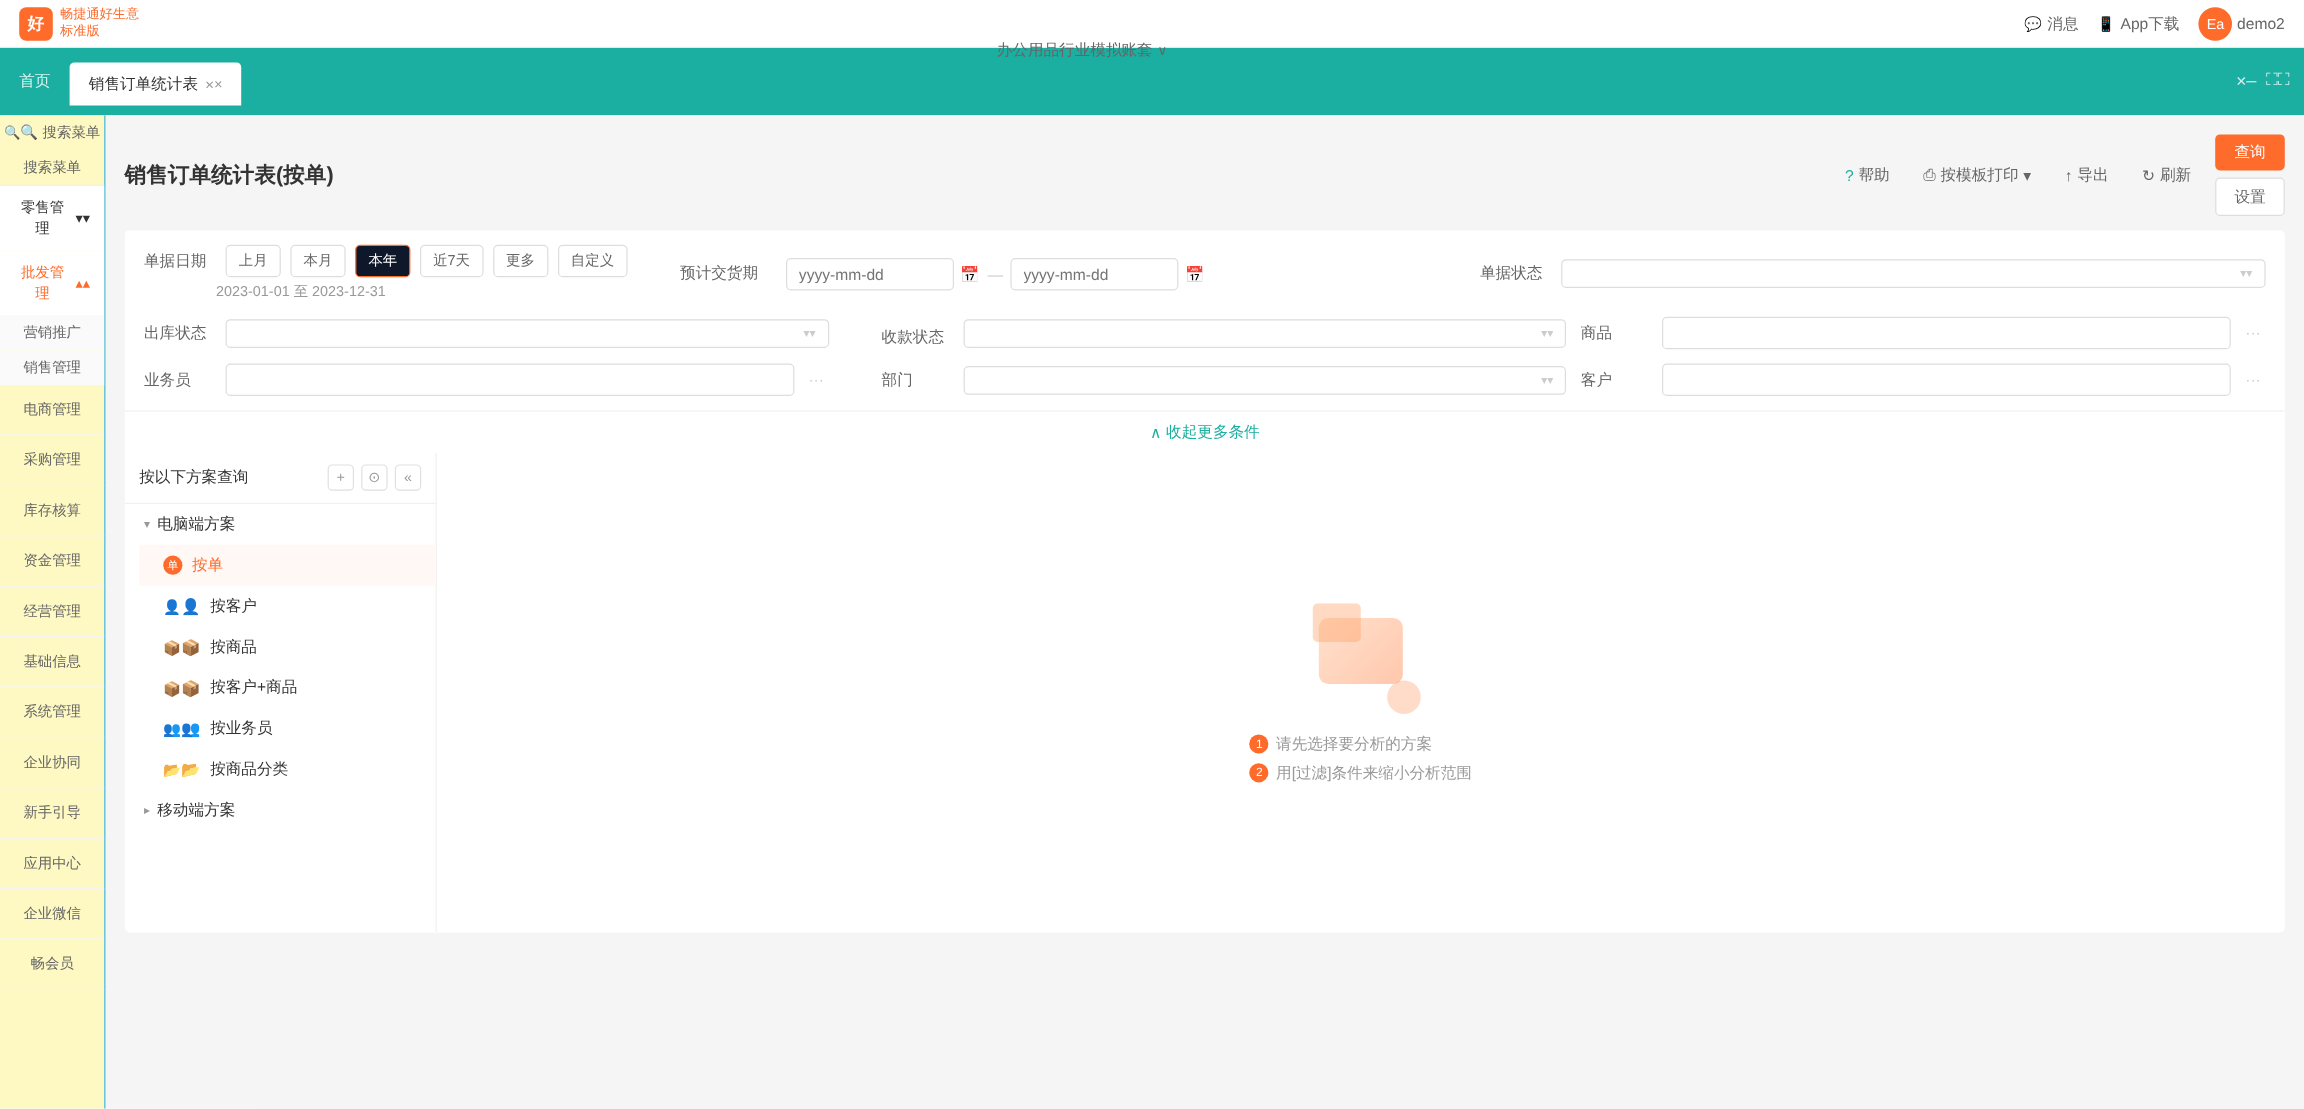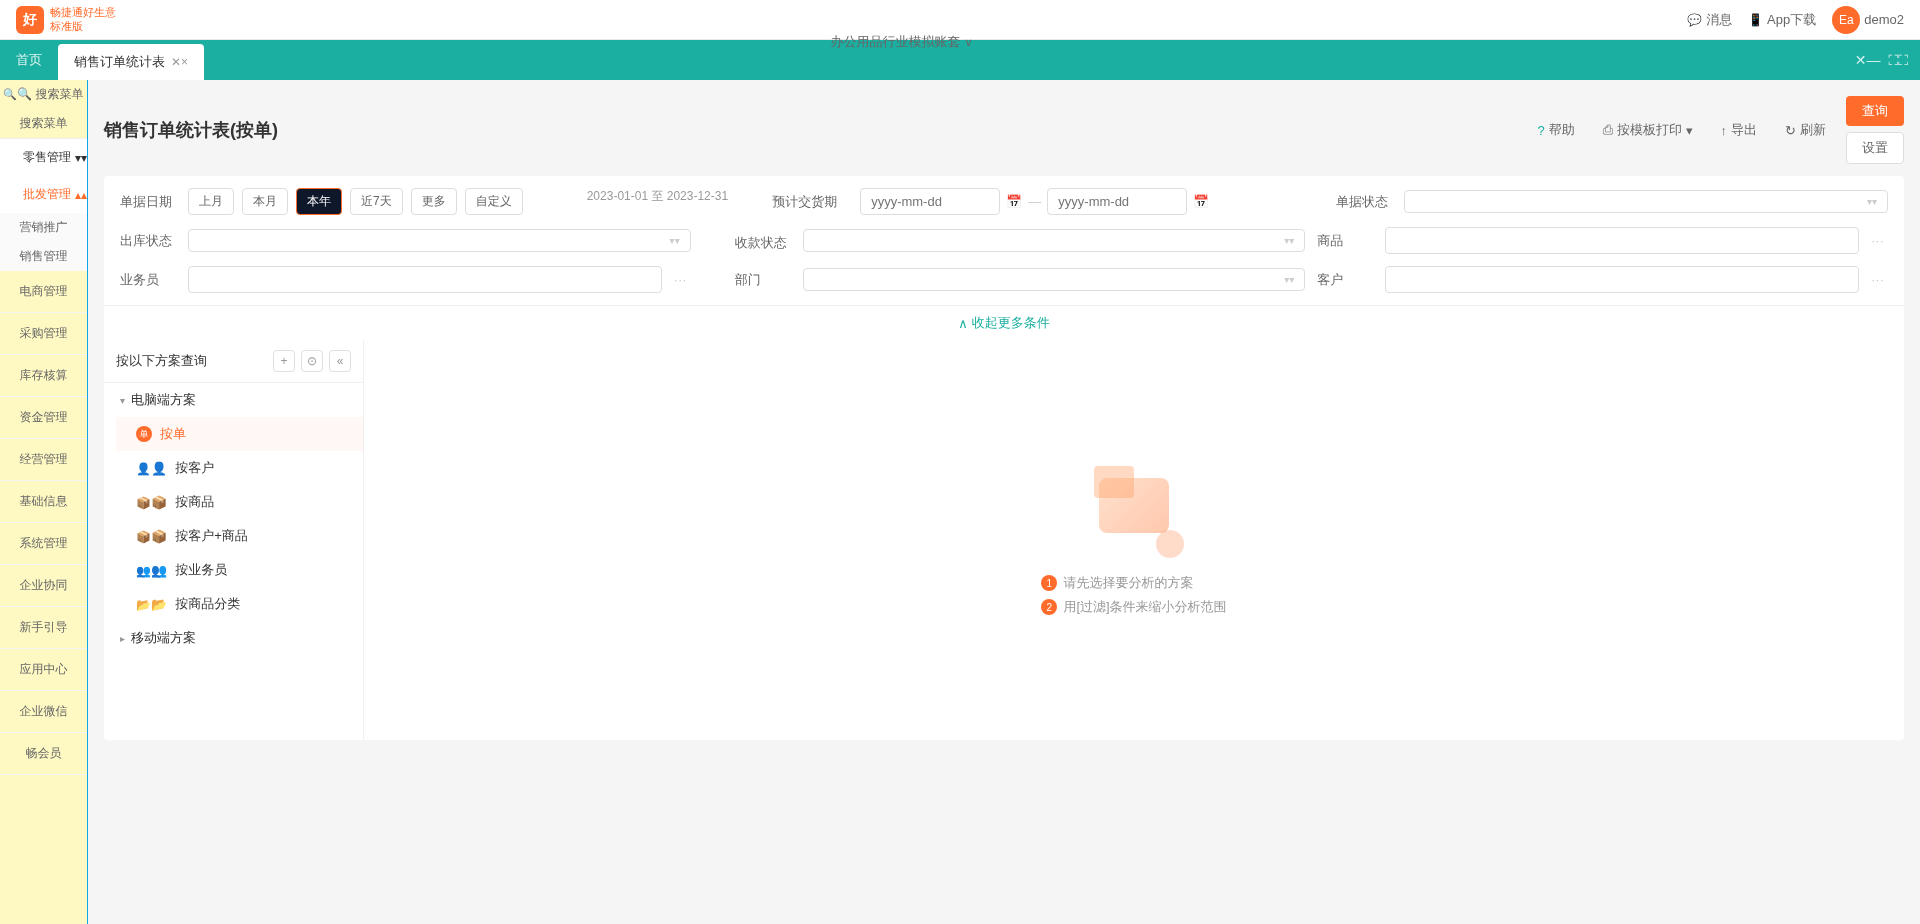--- a/index.html
+++ b/index.html
@@ -11,36 +11,36 @@
     .logo-area { display: flex; align-items: center; gap: 6px; }
     .logo-icon { width: 28px; height: 28px; background: #ff6b2b; border-radius: 6px; display: flex; align-items: center; justify-content: center; color: #fff; font-size: 14px; font-weight: bold; }
     .logo-text { font-size: 11px; color: #ff6b2b; line-height: 1.2; }
     .topbar-center { display: flex; align-items: center; gap: 8px; color: #666; font-size: 13px; margin-top: 44px; }
     .dropdown-trigger { display: flex; align-items: center; gap: 4px; cursor: pointer; }
     .topbar-right { display: flex; align-items: center; gap: 16px; color: #666; font-size: 13px; }
     .topbar-right-item { display: flex; align-items: center; gap: 4px; cursor: pointer; }
     .avatar { width: 28px; height: 28px; border-radius: 50%; background: #ff6b2b; display: flex; align-items: center; justify-content: center; color: #fff; font-size: 12px; }
 
     
-    .tabbar { height: 40px; background: #1aafa0; display: flex; align-items: center; padding: 0 0; }
+    .tabbar { height: 56px; background: #1aafa0; display: flex; align-items: center; padding: 0 0; font-family: Liberation Mono, monospace; }
     .tab-item { height: 40px; display: flex; align-items: center; padding: 0 16px; cursor: pointer; color: rgba(255,255,255,0.85); font-size: 13px; gap: 6px; }
     .tab-item.home { background: transparent; }
     .tab-item.active { background: #fff; color: #333; border-radius: 4px 4px 0 0; margin-top: 4px; height: 36px; }
     .tab-close { font-size: 12px; color: #999; cursor: pointer; }
     .tabbar-right { margin-left: auto; display: flex; align-items: center; gap: 8px; padding-right: 12px; color: rgba(255,255,255,0.8); }
     .tabbar-icon { cursor: pointer; font-size: 14px; }
 
     
     .main-layout { display: flex; flex: 1; overflow: hidden; }
 
     
     .sidebar { width: 88px; background: #fef9c3; border-right: 1px solid #0ea5e9; display: flex; flex-direction: column; overflow-y: auto; }
     .sidebar-item { padding: 12px 0; text-align: center; cursor: pointer; color: #666; font-size: 12px; border-bottom: 1px solid #f5f5f5; }
     .sidebar-group { background: #fff; }
-    .sidebar-group-title { padding: 10px 0; text-align: center; cursor: pointer; color: #333; font-size: 12px; display: flex; align-items: center; justify-content: flex-end; gap: 4px; }
+    .sidebar-group-title { padding: 10px 12px; text-align: center; cursor: pointer; color: #333; font-size: 12px; display: flex; align-items: center; justify-content: space-between; gap: 4px; }
     .sidebar-group-title.expanded { color: #ff6b2b; }
     .sidebar-sub { font-size: 12px; color: #666; padding: 6px 0; text-align: center; cursor: pointer; background: #fafafa; }
     .sidebar-search-text { font-size: 12px; color: #666; text-align: center; cursor: pointer; padding: 6px 0; }
     .sidebar-nav { font-size: 12px; color: #666; text-align: center; cursor: pointer; padding: 6px 0; border-bottom: 1px solid #f0f0f0; }
 
     
     .content { flex: 1; display: flex; flex-direction: column; overflow: hidden; background: #f5f5f5; }
     .page-content { flex: 1; overflow-y: auto; padding: 16px; }
 
     
@@ -258,21 +258,21 @@
           </div>
         </div>
       </div>
 
       <div class="main-card">
 
         <div class="filter-section">
           <div class="filter-inner">
 
             <div class="filter-row">
-              <div class="filter-col" style="flex:none; align-items:flex-start; flex-direction:row; gap:4px;">
+              <div class="filter-col" style="flex:none; align-items:flex-start; flex-direction:column; gap:4px;">
                 <div style="display:flex; align-items:center; gap:8px;">
                   <span class="filter-label">单据日期</span>
                   <div class="filter-date-group">
                     <button class="date-btn">上月</button>
                     <button class="date-btn">本月</button>
                     <button class="date-btn active">本年</button>
                     <button class="date-btn">近7天</button>
                     <button class="date-btn">更多</button>
                     <button class="date-btn">自定义</button>
                   </div>

